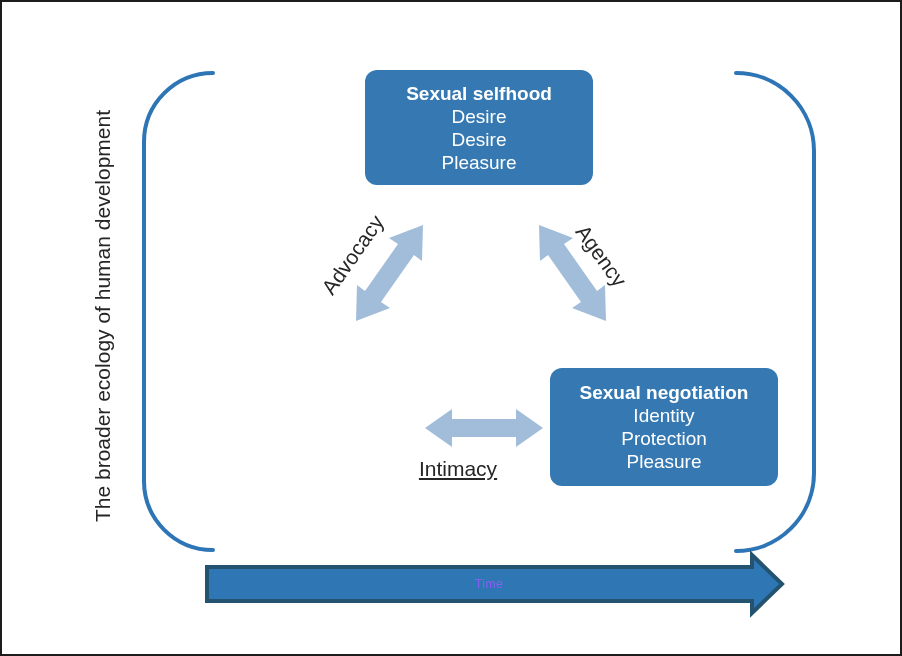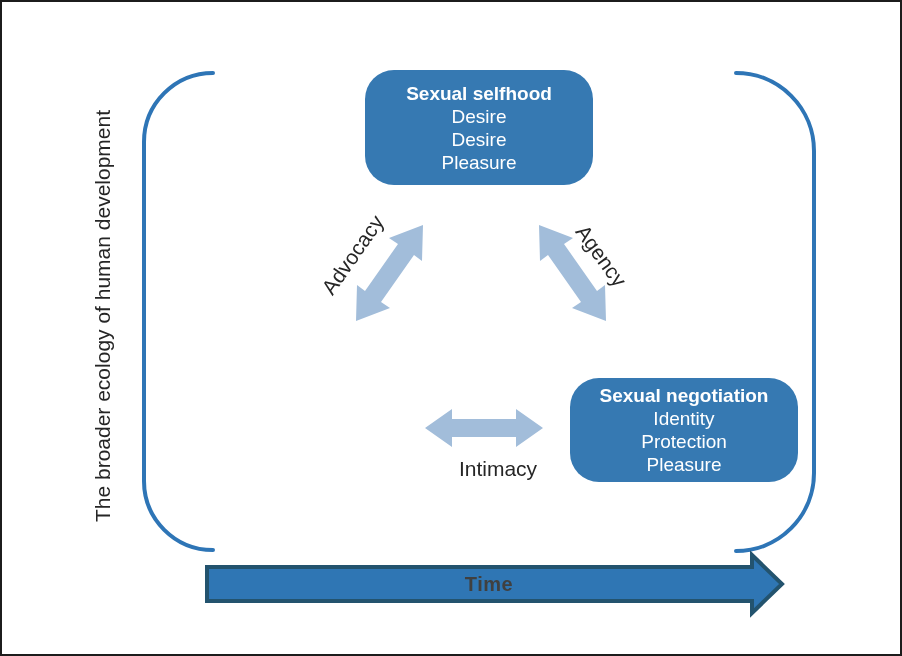--- a/index.html
+++ b/index.html
@@ -37,21 +37,21 @@
   .time-arrow-shape {
     fill: var(--time-fill, #2f76b4);
     stroke: var(--time-stroke, #23536e);
     stroke-width: 4;
     stroke-linejoin: miter;
   }
   .concept-box {
     position: absolute;
     box-sizing: border-box;
     background: var(--box-fill, #3679b2);
-    border-radius: 29px;
+    border-radius: 12px;
     color: var(--box-text, #ffffff);
     display: flex;
     flex-direction: column;
     justify-content: center;
     align-items: center;
     text-align: center;
     line-height: 23px;
     font-size: 19px;
   }
   .concept-box .box-title {
@@ -79,23 +79,23 @@
     transform: translate(-50%, -50%) rotate(-90deg);
     white-space: nowrap;
     font-size: 21px;
     color: var(--text-dark, #262626);
   }
   .time-label {
     position: absolute;
     left: 487px;
     top: 582px;
     transform: translate(-50%, -50%);
-    color: #404040;
-    font-size: 20px;
-    font-weight: 700;
+    color: #8b5cf6;
+    font-size: 12px;
+    font-weight: 400;
     letter-spacing: 0.5px;
   }
 </style>
 </head>
 <body>
 
 <div class="figure">
 
   <svg class="overlay-svg" viewBox="0 0 902 656">
 
@@ -114,26 +114,26 @@
   <div class="vertical-axis-label">The broader ecology of human development</div>
 
   <div class="concept-box" style="left:363px; top:68px; width:228px; height:115px;">
     <div class="box-title">Sexual selfhood</div>
     <div class="box-line">Desire</div>
     <div class="box-line">Desire</div>
     <div class="box-line">Pleasure</div>
   </div>
 
 
-  <div class="concept-box" style="left:548px; top:376px; width:228px; height:104px;margin-left:20px;">
+  <div class="concept-box" style="left:548px; top:366px; width:228px; height:118px;">
     <div class="box-title">Sexual negotiation</div>
     <div class="box-line">Identity</div>
     <div class="box-line">Protection</div>
     <div class="box-line">Pleasure</div>
   </div>
 
   <div class="diagram-label label-advocacy" style="left:351px; top:253px;">Advocacy</div>
   <div class="diagram-label label-agency" style="left:599px; top:254px;">Agency</div>
-  <div class="diagram-label label-intimacy" style="left:496px; top:467px;">Intimacy</div>
+  <div class="diagram-label label-intimacy" style="left:456px; top:467px;text-decoration:underline;">Intimacy</div>
 
   <div class="time-label">Time</div>
 
 </div>
 
 </body></html>

